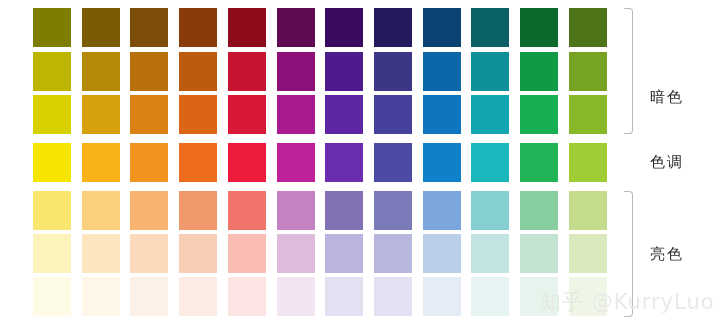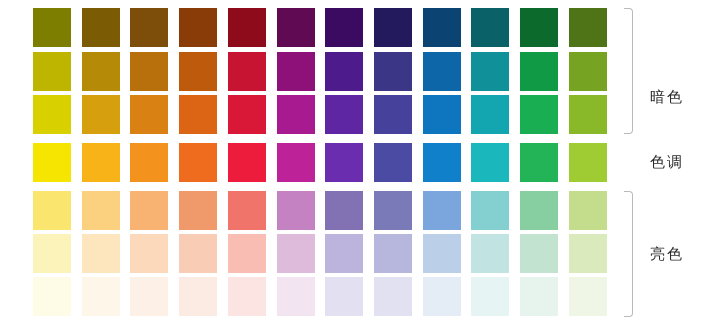--- a/index.html
+++ b/index.html
@@ -190,14 +190,18 @@
       </div>
     </div>
 
   <div class="bracket" id="bracket-dark" style="border-top-color: rgb(185, 185, 185); border-right-color: rgb(185, 185, 185); border-bottom-color: rgb(185, 185, 185); border-left: none;"></div>
   <div class="bracket" id="bracket-light" style="border-top-color: rgb(185, 185, 185); border-right-color: rgb(185, 185, 185); border-bottom-color: rgb(185, 185, 185); border-left: none;"></div>
 
   <div class="group-label" id="label-dark">暗色</div>
   <div class="group-label" id="label-tone">色调</div>
   <div class="group-label" id="label-light">亮色</div>
 
+  <div id="watermark">
+    <span class="wm-logo">知乎</span>
+    <span class="wm-name">@KurryLuo</span>
+  </div>
 
 </div>
 
 </body></html>

